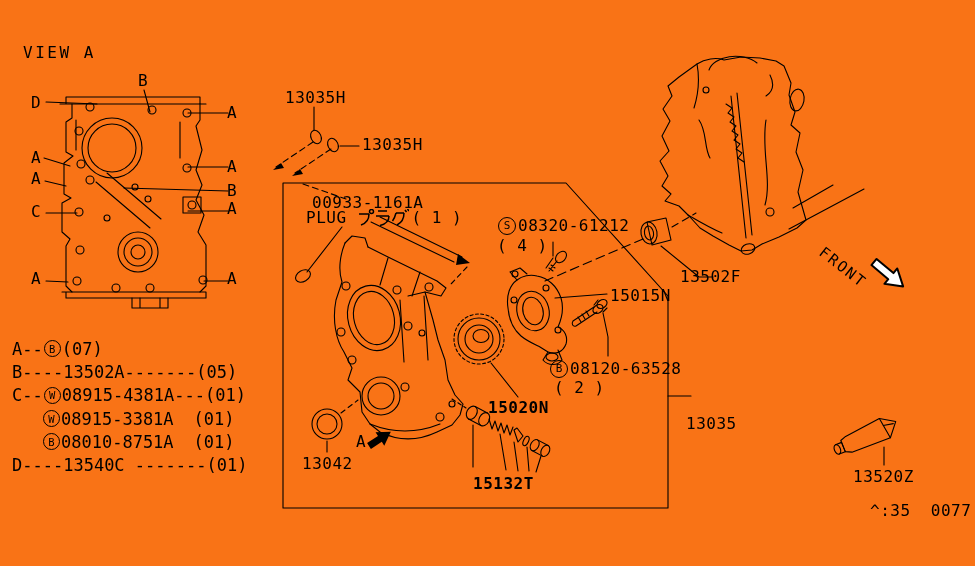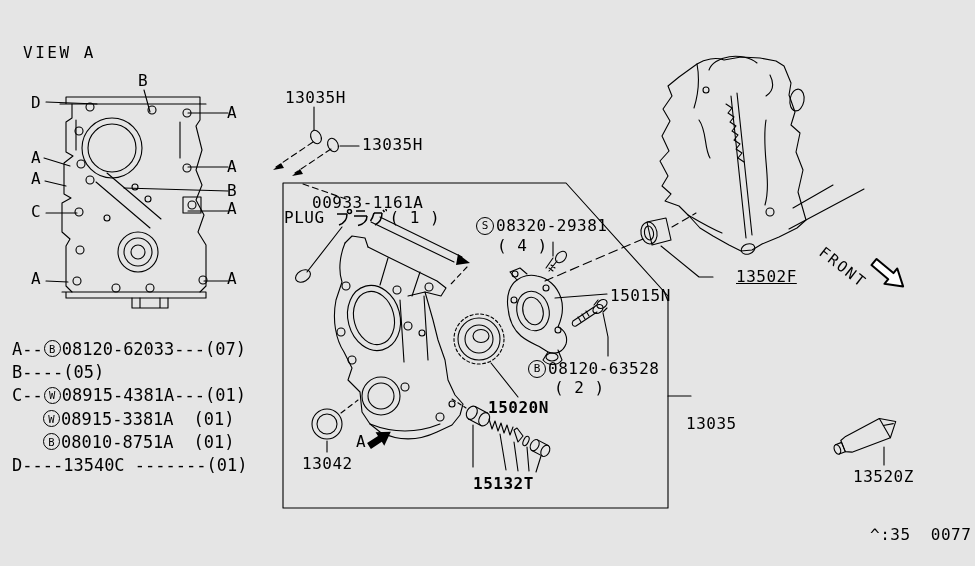--- a/index.html
+++ b/index.html
@@ -1,20 +1,20 @@
 <!DOCTYPE html>
 <html><head>
 <meta charset="utf-8">
 <style>
   html,body{margin:0;padding:0;background:#fff;}
-  #stage{position:relative;width:975px;height:566px;background:#e5e5e5;overflow:hidden;
+  #stage{position:relative;width:975px;height:566px;background:#f97316;overflow:hidden;
          font-family:"DejaVu Sans Mono","Liberation Mono",monospace;color:#000;}
   #lineart{position:absolute;left:0;top:0;}
   .lbl{position:absolute;font-size:16px;line-height:16px;white-space:pre;letter-spacing:0.5px;}
-  .lbl-row{position:absolute;display:flex;align-items:center;white-space:pre;font-size:16px;line-height:16px;letter-spacing:0.5px;}
+  .lbl-row{position:absolute;display:flex;align-items:center;white-space:pre;font-size:16px;line-height:16px;letter-spacing:0.5px;margin-left:22px;}
   .circ{display:inline-flex;align-items:center;justify-content:center;width:16px;height:16px;
         border:1.4px solid #000;border-radius:50%;font-size:11px;letter-spacing:0;margin-right:2px;flex:0 0 auto;}
   .circ-sm{display:inline-flex;align-items:center;justify-content:center;width:15px;height:15px;
         border:1.4px solid #000;border-radius:50%;font-size:10.5px;letter-spacing:0;margin:0 1px;flex:0 0 auto;}
   #view-a-title{letter-spacing:2.5px;}
   #front-label{transform:rotate(38deg);transform-origin:left top;letter-spacing:2px;font-size:15px;}
   #parts-list{position:absolute;left:12px;top:337px;font-size:17px;}
   .prow{display:flex;align-items:center;height:23.3px;white-space:pre;}
   .ind{margin-left:31px;}
   .gap{margin-left:20px;}
@@ -244,58 +244,58 @@
         </g>
       <g transform="translate(35,0)">
           <path d="M4,4 C3,8 2,10 0.5,12 M4,4 H12 M12,4 C12,9 10,13.5 5,16 M13,1 L14.5,3 M15.5,0 L17,2"></path>
         </g>
     </svg>
     <span>( 1 )</span>
   </div>
 
   <div class="lbl-row" style="left:476px;top:217px;">
     <span class="circ">S</span>
-    <span>08320-29381</span>
+    <span>08320-61212</span>
   </div>
   <div class="lbl" style="left:497px;top:238px;">( 4 )</div>
 
   <div class="lbl" style="left:610px;top:288px;">15015N</div>
 
   <div class="lbl-row" style="left:528px;top:360px;">
     <span class="circ">B</span>
     <span>08120-63528</span>
   </div>
   <div class="lbl" style="left:554px;top:380px;">( 2 )</div>
 
-  <div class="lbl" style="left:736px;top:269px;text-decoration:underline;">13502F</div>
+  <div class="lbl" style="left:680px;top:269px;">13502F</div>
   <div class="lbl" style="left:686px;top:389px;margin-top:27px;">13035</div>
   <div class="lbl" style="left:488px;top:400px;font-weight:bold;">15020N</div>
   <div class="lbl" style="left:302px;top:456px;">13042</div>
   <div class="lbl" style="left:473px;top:476px;font-weight:bold;">15132T</div>
   <div class="lbl" style="left:853px;top:469px;">13520Z</div>
   <div class="lbl" style="left:356px;top:434px;">A</div>
 
   <div id="front-label" class="lbl" style="left:826px;top:244px;">FRONT</div>
 
   <div id="parts-list">
     <div class="prow">
-      <span>A--</span><span class="circ-sm">B</span><span>08120-62033---</span><span>(07)</span>
-    </div>
-    <div class="prow">
-      <span>B----</span><span>(05)</span>
+      <span>A--</span><span class="circ-sm">B</span><span>(07)</span>
+    </div>
+    <div class="prow">
+      <span>B----</span><span>13502A-------</span><span>(05)</span>
     </div>
     <div class="prow">
       <span>C--</span><span class="circ-sm">W</span><span>08915-4381A---</span><span>(01)</span>
     </div>
     <div class="prow">
       <span class="circ-sm ind">W</span><span>08915-3381A</span><span class="gap">(01)</span>
     </div>
     <div class="prow">
       <span class="circ-sm ind">B</span><span>08010-8751A</span><span class="gap">(01)</span>
     </div>
     <div class="prow">
       <span>D----</span><span>13540C -------</span><span>(01)</span>
     </div>
   </div>
 
-  <div class="lbl" style="left:870px;top:503px;margin-top:24px;">^:35  0077</div>
+  <div class="lbl" style="left:870px;top:503px;">^:35  0077</div>
 
 </div>
 
 </body></html>

